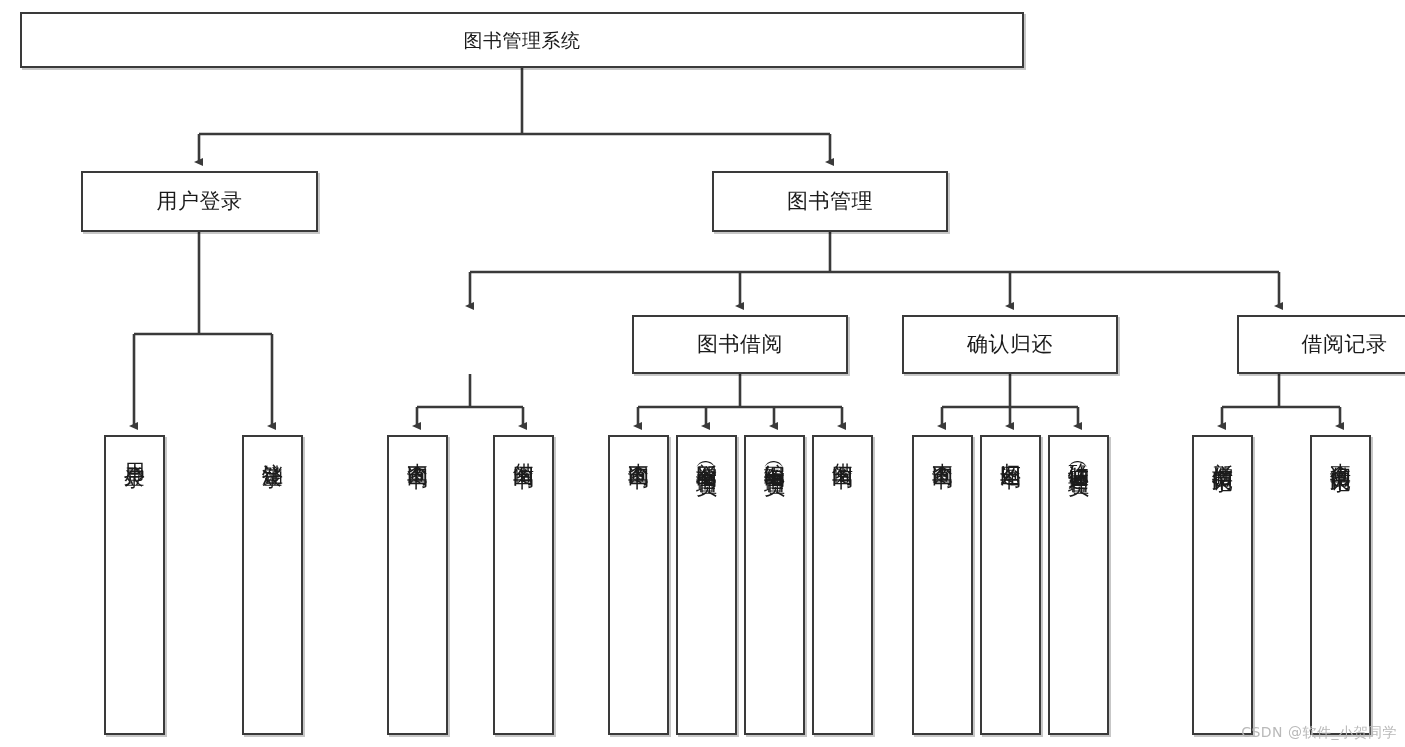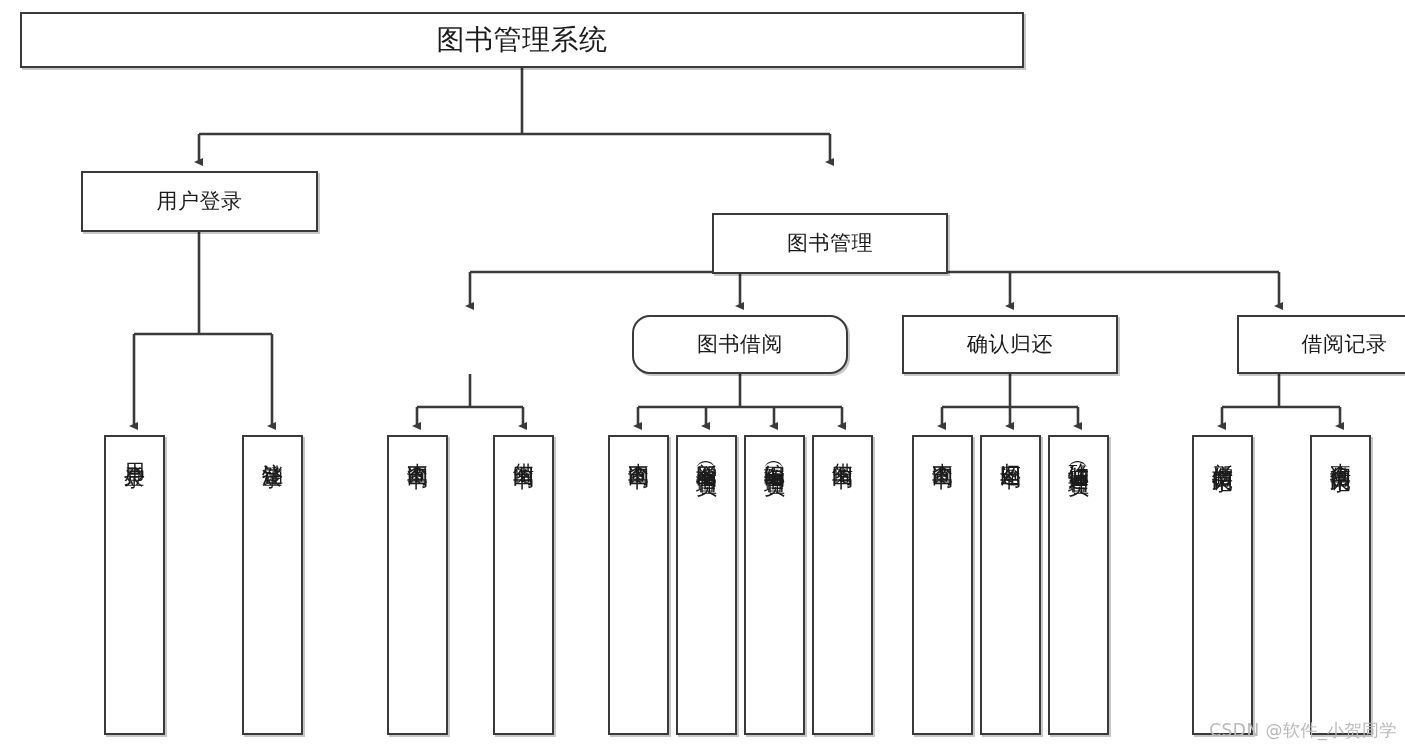--- a/index.html
+++ b/index.html
@@ -42,41 +42,41 @@
     display: block;
     text-align: center;
     line-height: 1.18;
     white-space: pre;
   }
   .node.h .lbl {
     font-size: 21px;
     letter-spacing: 0.5px;
   }
   .node.root .lbl {
-    font-size: 28px;
+    font-size: 19px;
     letter-spacing: 0.5px;
   }
   .node.v {
     align-items: flex-start;
     padding-top: 9px;
   }
   .node.v .lbl {
     writing-mode: vertical-rl;
     text-orientation: upright;
     font-size: 21px;
     letter-spacing: 2px;
     line-height: 1.05;
     white-space: normal;
     max-height: 290px;
   }
   #watermark {
     position: absolute;
     right: 8px;
     bottom: 5px;
-    font-size: 17px;
+    font-size: 14px;
     color: #b9b9b9;
     letter-spacing: 0.5px;
     z-index: 5;
     user-select: none;
   }
 </style>
 </head>
 <body>
 
 <div id="canvas">
@@ -131,25 +131,25 @@
     </g>
   </svg>
 
   <div class="node root" style="left:20px; top:12px; width:1004px; height:56px;">
     <span class="lbl">图书管理系统</span>
   </div>
 
   <div class="node h" style="left:81px; top:171px; width:237px; height:61px;">
     <span class="lbl">用户登录</span>
   </div>
-  <div class="node h" style="left:712px; top:171px; width:236px; height:61px;margin-top:42px;">
+  <div class="node h" style="left:712px; top:171px; width:236px; height:61px;">
     <span class="lbl">图书管理</span>
   </div>
 
-  <div class="node h" style="left:632px; top:315px; width:216px; height:59px;border-radius:18px;">
+  <div class="node h" style="left:632px; top:315px; width:216px; height:59px;">
     <span class="lbl">图书借阅</span>
   </div>
   <div class="node h" style="left:902px; top:315px; width:216px; height:59px;">
     <span class="lbl">确认归还</span>
   </div>
   <div class="node h" style="left:1237px; top:315px; width:215px; height:59px;">
     <span class="lbl">借阅记录</span>
   </div>
 
   <div class="node v" style="left:104px; top:435px; width:61px; height:300px;">

